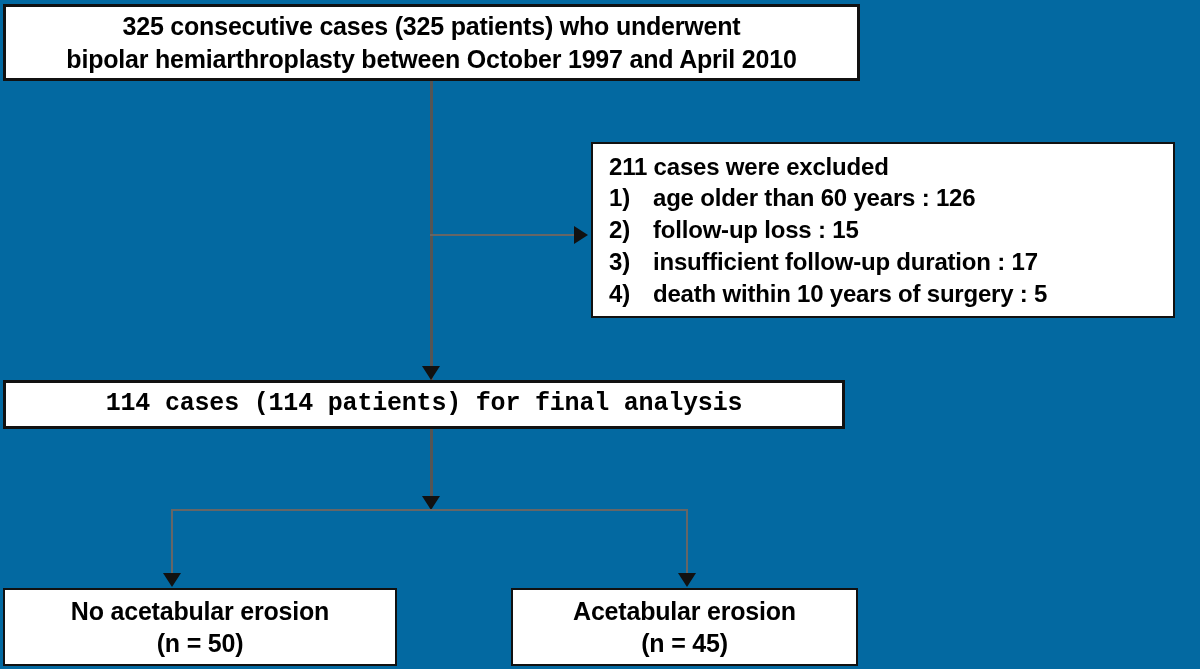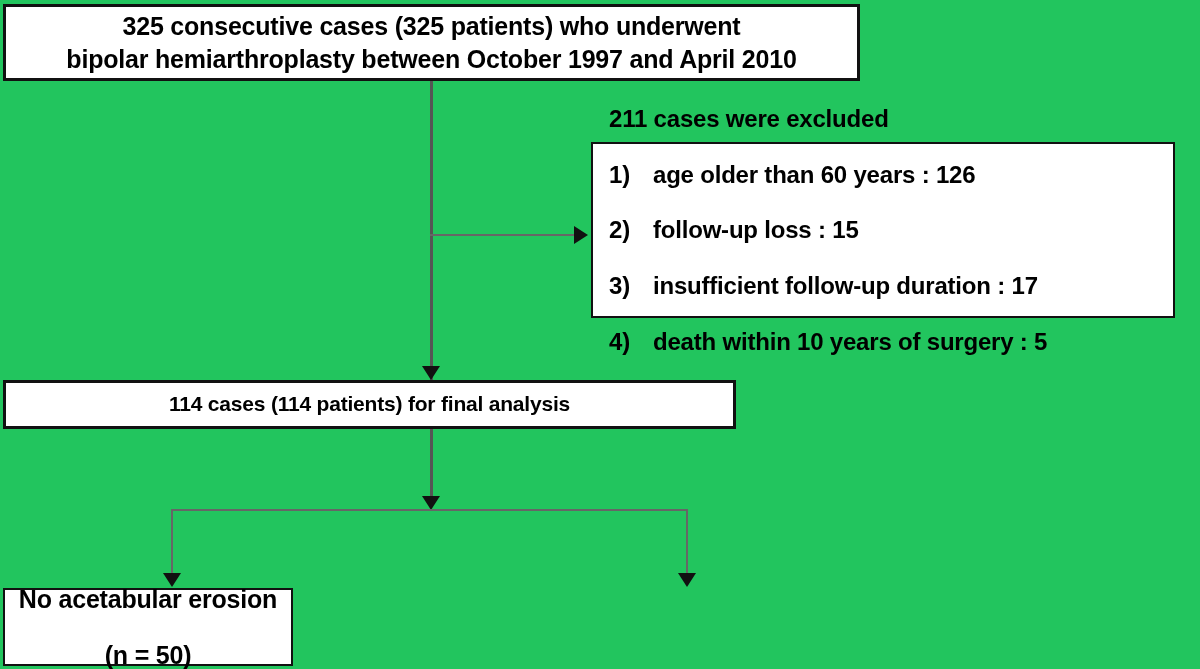--- a/index.html
+++ b/index.html
@@ -9,60 +9,60 @@
     background: #ffffff;
   }
   body {
     font-family: "Liberation Sans", sans-serif;
     color: #000000;
   }
   #flowchart {
     position: relative;
     width: 1200px;
     height: 669px;
-    background: #22c55e;
+    background: #0369a1;
     overflow: hidden;
   }
 
   
   .box {
     position: absolute;
     box-sizing: border-box;
     background: #ffffff;
     border: 3px solid #111111;
     display: flex;
     flex-direction: column;
     justify-content: center;
     align-items: center;
     text-align: center;
     font-weight: bold;
     color: #000000;
   }
   .box.thin {
     border-width: 2px;
-    gap: 24px;
   }
 
   #box-top {
     left: 3px;  top: 4px;
     width: 857px; height: 77px;
     font-size: 25px;
     line-height: 1.30;
     letter-spacing: -0.2px;
   }
   #box-final {
     left: 3px;  top: 380px;
-    width: 733px; height: 49px;
-    font-size: 21px;
+    width: 842px; height: 49px;
+    font-size: 25px;
     line-height: 1.15;
     letter-spacing: -0.2px;
+    font-family: Liberation Mono, monospace;
   }
   #box-no-erosion {
     left: 3px;  top: 588px;
-    width: 290px; height: 78px;
+    width: 394px; height: 78px;
     font-size: 25px;
     line-height: 1.30;
     letter-spacing: -0.2px;
   }
   #box-erosion {
     left: 511px; top: 588px;
     width: 347px; height: 78px;
     font-size: 25px;
     line-height: 1.30;
     letter-spacing: -0.2px;
@@ -195,14 +195,18 @@
   <div class="vline thinline" id="leg-left"></div>
   <div class="vline thinline" id="leg-right"></div>
   <div class="arrow-down" id="arrow-left"></div>
   <div class="arrow-down" id="arrow-right"></div>
 
   <div class="box thin" id="box-no-erosion">
     <span class="line2">No acetabular erosion</span>
     <span class="line2">(n = 50)</span>
   </div>
 
+  <div class="box thin" id="box-erosion">
+    <span class="line2">Acetabular erosion</span>
+    <span class="line2">(n = 45)</span>
+  </div>
 
 </div>
 
 </body></html>

